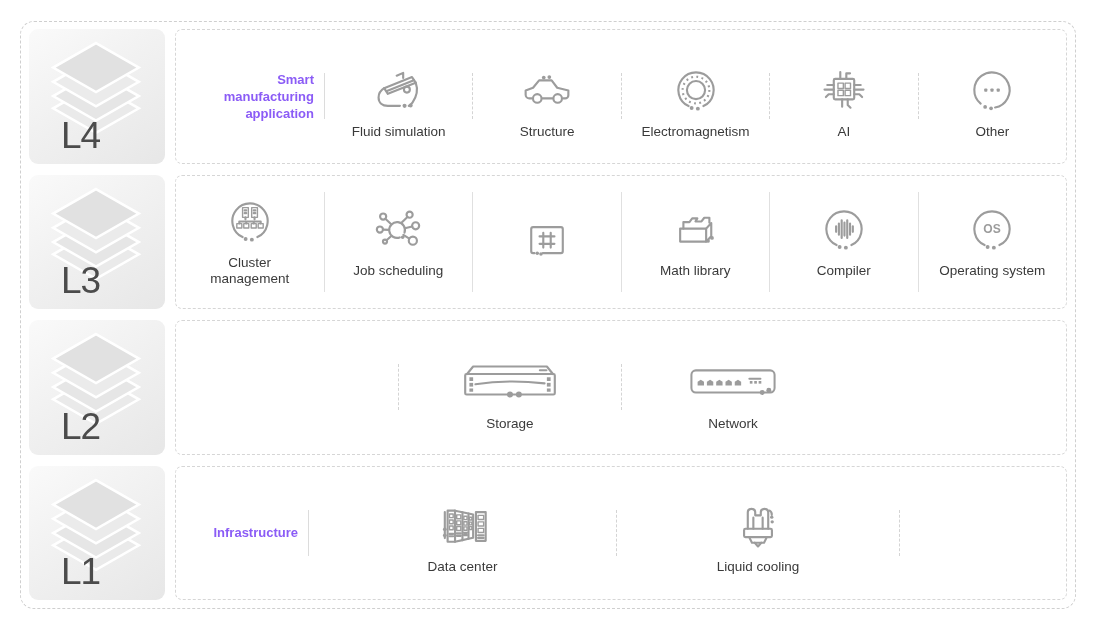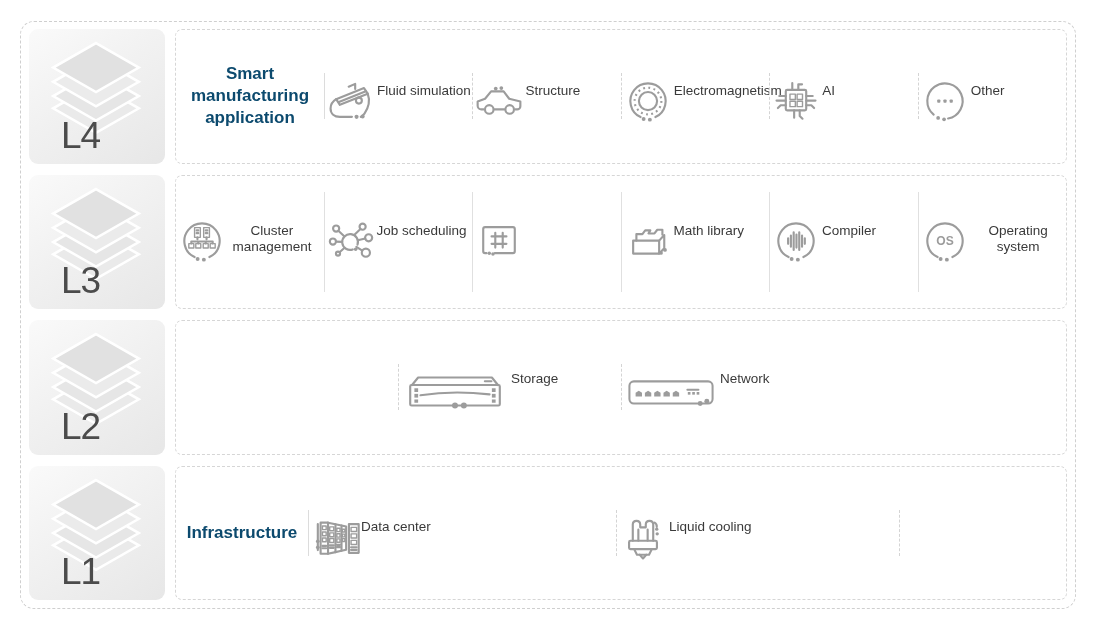--- a/index.html
+++ b/index.html
@@ -21,28 +21,28 @@
     position:absolute;left:32px;bottom:10px;font-size:37px;line-height:1;
     color:#4b4b4b;letter-spacing:-1px;text-align:right;
   }
   .layers-svg{position:absolute;left:20px;top:12px;width:94px;height:102px;}
   .content{
     flex:1;margin-left:10px;box-sizing:border-box;
     border:1px dashed #d6d6d6;border-radius:7px;
     display:flex;align-items:center;min-width:0;
   }
   .group{
-    flex:0 0 148px;box-sizing:border-box;padding:0 10px;text-align:center;
-    font-weight:bold;font-size:17px;line-height:1.32;color:#0c4a6e;align-self:center;
+    flex:0 0 148px;box-sizing:border-box;padding:0 10px;text-align:right;
+    font-weight:bold;font-size:13px;line-height:1.32;color:#8b5cf6;align-self:center;
   }
   .row-l1 .group{flex:0 0 132px;}
   .vsolid{flex:0 0 1px;width:1px;height:46px;background:#dcdcdc;align-self:center;}
   .vdash{flex:0 0 0px;width:0;height:46px;border-left:1px dashed #d4d4d4;align-self:center;}
   .row-l3 .vsolid{height:100px;background:#e0e0e0;}
-  .cell{flex:1;display:flex;min-width:0;}
+  .cell{flex:1;display:flex;flex-direction:column;align-items:center;min-width:0;}
   .icoWrap{height:52px;display:flex;align-items:center;justify-content:center;}
   .row-l2 .icoWrap{height:56px;}
   .lbl{
     margin-top:7px;font-size:13.5px;color:#3a3a3a;text-align:center;line-height:1.22;
   }
   .row-l4 .cell{padding-top:12px;}
   .row-l2 .cell{padding-top:10px;}
   .row-l1 .cell{padding-top:10px;}
   .narrow .lbl{max-width:88px;}
   .row-l2 .content{justify-content:center;}

